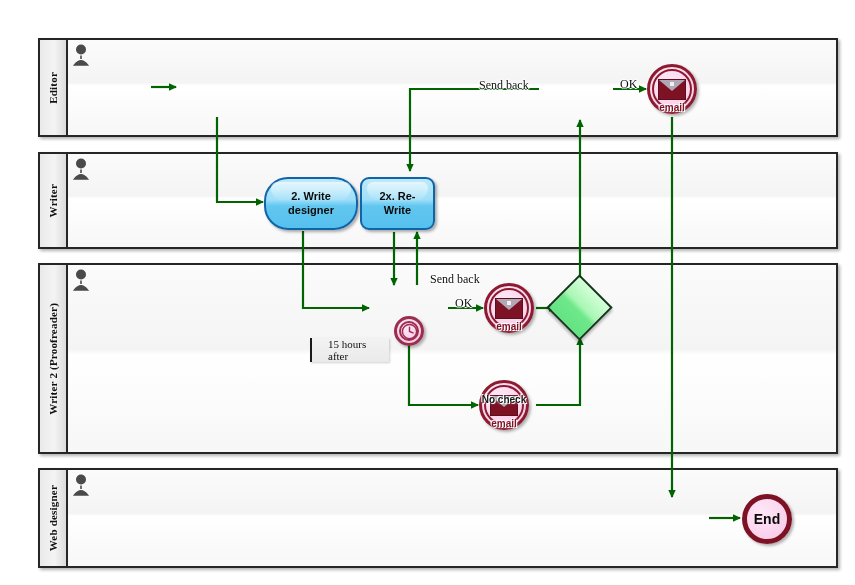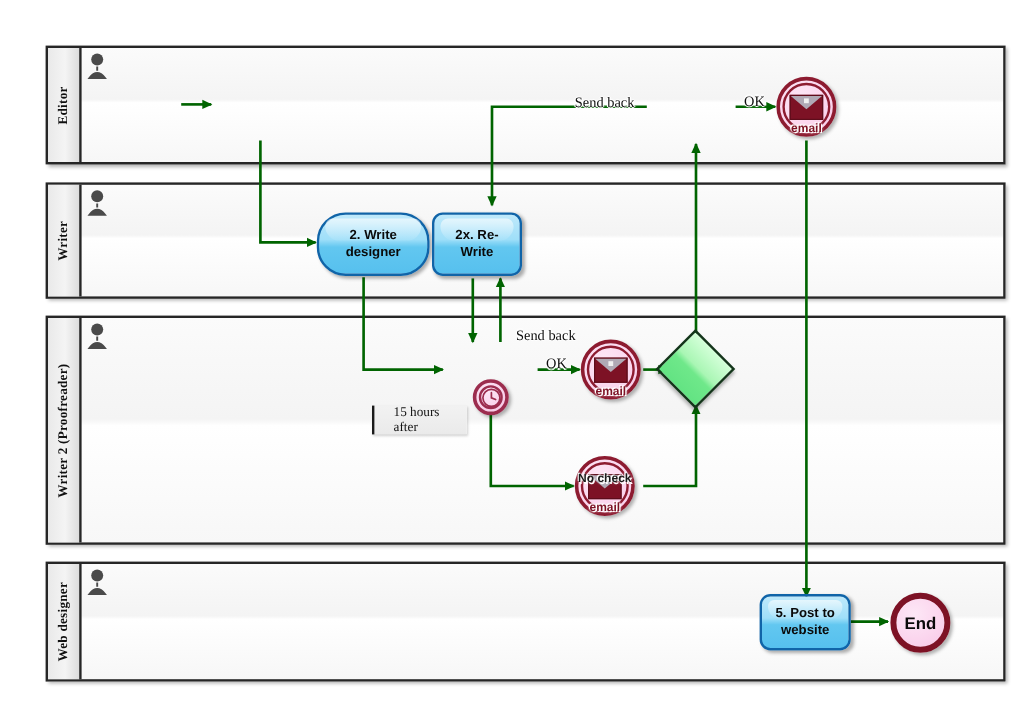--- a/index.html
+++ b/index.html
@@ -237,23 +237,18 @@
       <span class="dot"></span>
     </span>
     <span class="ev-overlabel">No check</span>
     <span class="ev-label">email</span>
   </div>
 
   <div class="gw" style="left:556px;top:284px;width:47px;height:47px;">
     <div class="dia"></div>
   </div>
 
-  <div class="task" style="left:633px;top:495px;width:76px;height:47px;">
-    <span class="hl"></span>
-    <b><span>5. Post to</span><br>
-       <span>website</span></b>
-  </div>
 
   <div class="ev ev-end" style="left:742px;top:494px;width:50px;height:50px;">
     <span>End</span>
   </div>
 
 </div>
 
 </body></html>

